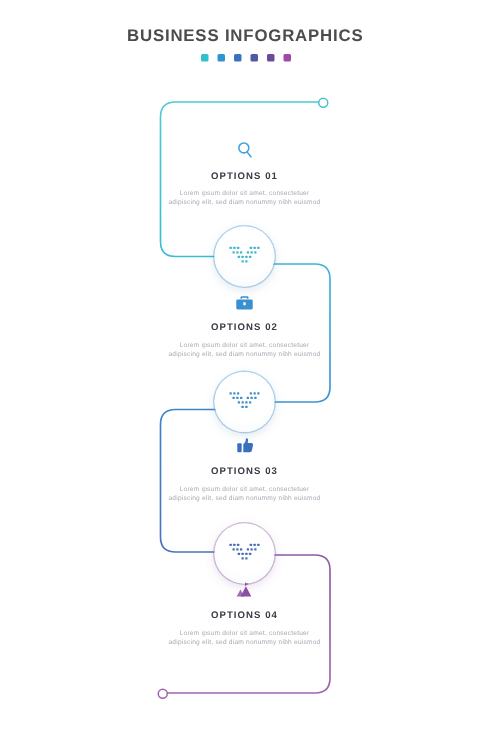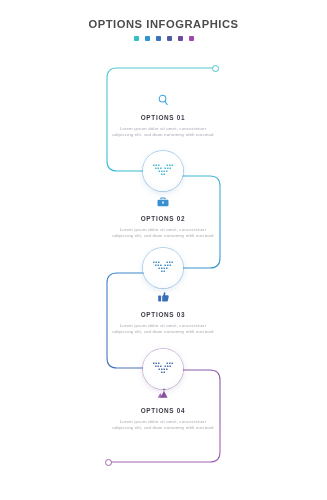--- a/index.html
+++ b/index.html
@@ -122,21 +122,21 @@
     background: #ffffff;
     box-sizing: border-box;
   }
 </style>
 </head>
 <body>
 
 <div id="canvas">
 
   <div class="header">
-    <div class="title">OPTIONS INFOGRAPHICS</div>
+    <div class="title">BUSINESS INFOGRAPHICS</div>
     <div class="dot-row">
       <span class="dot-sq" style="background: rgb(47, 192, 200);"></span>
       <span class="dot-sq" style="background: rgb(47, 147, 208);"></span>
       <span class="dot-sq" style="background: rgb(58, 114, 189);"></span>
       <span class="dot-sq" style="background: rgb(77, 90, 166);"></span>
       <span class="dot-sq" style="background: rgb(106, 74, 156);"></span>
       <span class="dot-sq" style="background: rgb(160, 73, 171);"></span>
     </div>
   </div>
 

